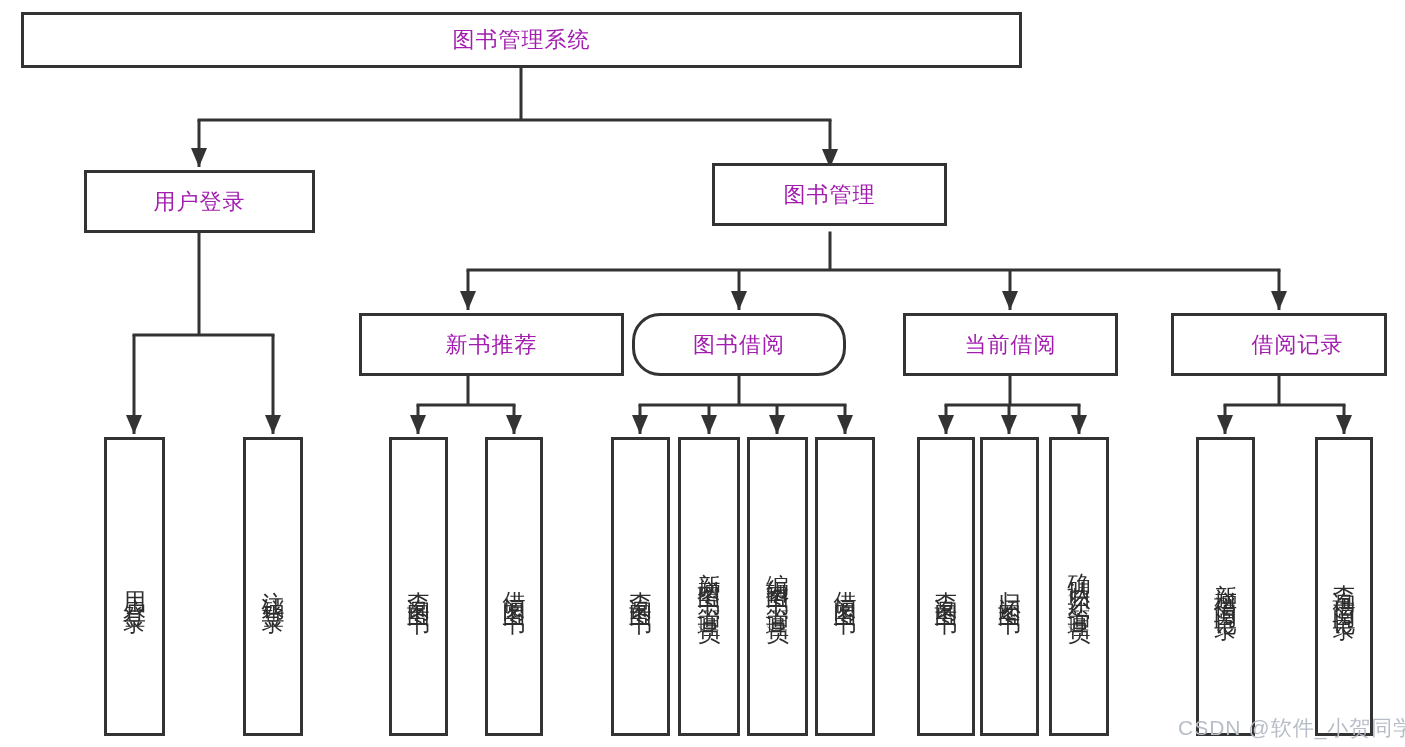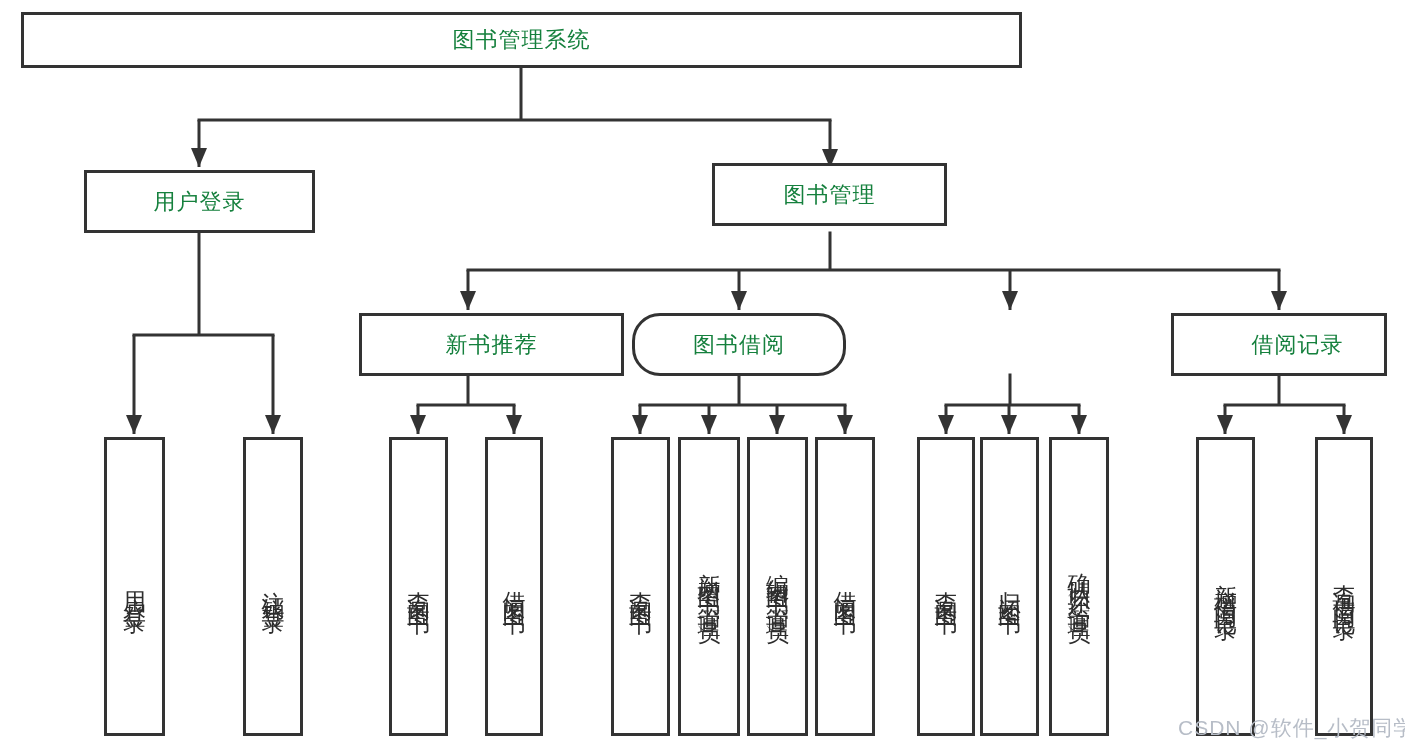--- a/index.html
+++ b/index.html
@@ -7,21 +7,21 @@
     position:relative;width:1405px;height:747px;background:#ffffff;overflow:hidden;
     font-family:"Liberation Sans","DejaVu Sans",sans-serif;color:#2d2d2d;
   }
   svg.wires{position:absolute;left:0;top:0;z-index:1;}
   .wire{stroke:#333333;stroke-width:3;fill:none;stroke-linecap:square;}
   .drop{stroke:#333333;stroke-width:3;fill:none;}
   .box{
     position:absolute;box-sizing:border-box;border:3px solid #333333;background:#ffffff;
     display:flex;align-items:center;justify-content:center;z-index:2;
   }
-  .hlabel{font-size:22px;letter-spacing:1px;color:#15803d;white-space:nowrap;}
+  .hlabel{font-size:22px;letter-spacing:1px;color:#a21caf;white-space:nowrap;}
   .root{left:21px;top:12px;width:1001px;height:56px;}
   .lvl2,.lvl3{height:63px;}
   .leaf{
     top:437px;height:299px;
     writing-mode:vertical-rl;text-orientation:mixed;
     font-size:23px;letter-spacing:7px;line-height:1;color:#2d2d2d;
   }
   .leaf span{display:block;}
   .watermark{
     position:absolute;left:1178px;top:714px;z-index:3;
@@ -98,20 +98,23 @@
   <div class="box lvl2" style="left:712px;top:163px;width:235px;">
     <span class="hlabel">图书管理</span>
   </div>
 
   <div class="box lvl3" style="left:359px;top:313px;width:265px;">
     <span class="hlabel">新书推荐</span>
   </div>
   <div class="box lvl3" style="left:632px;top:313px;width:214px;border-radius:28px;">
     <span class="hlabel">图书借阅</span>
   </div>
+  <div class="box lvl3" style="left:903px;top:313px;width:215px;">
+    <span class="hlabel">当前借阅</span>
+  </div>
   <div class="box lvl3" style="left:1171px;top:313px;width:216px;padding-left:37px;">
     <span class="hlabel">借阅记录</span>
   </div>
 
   <div class="box leaf" style="left:104px;width:61px;">
     <span>用户登录</span>
   </div>
   <div class="box leaf" style="left:243px;width:60px;">
     <span>注销登录</span>
   </div>

